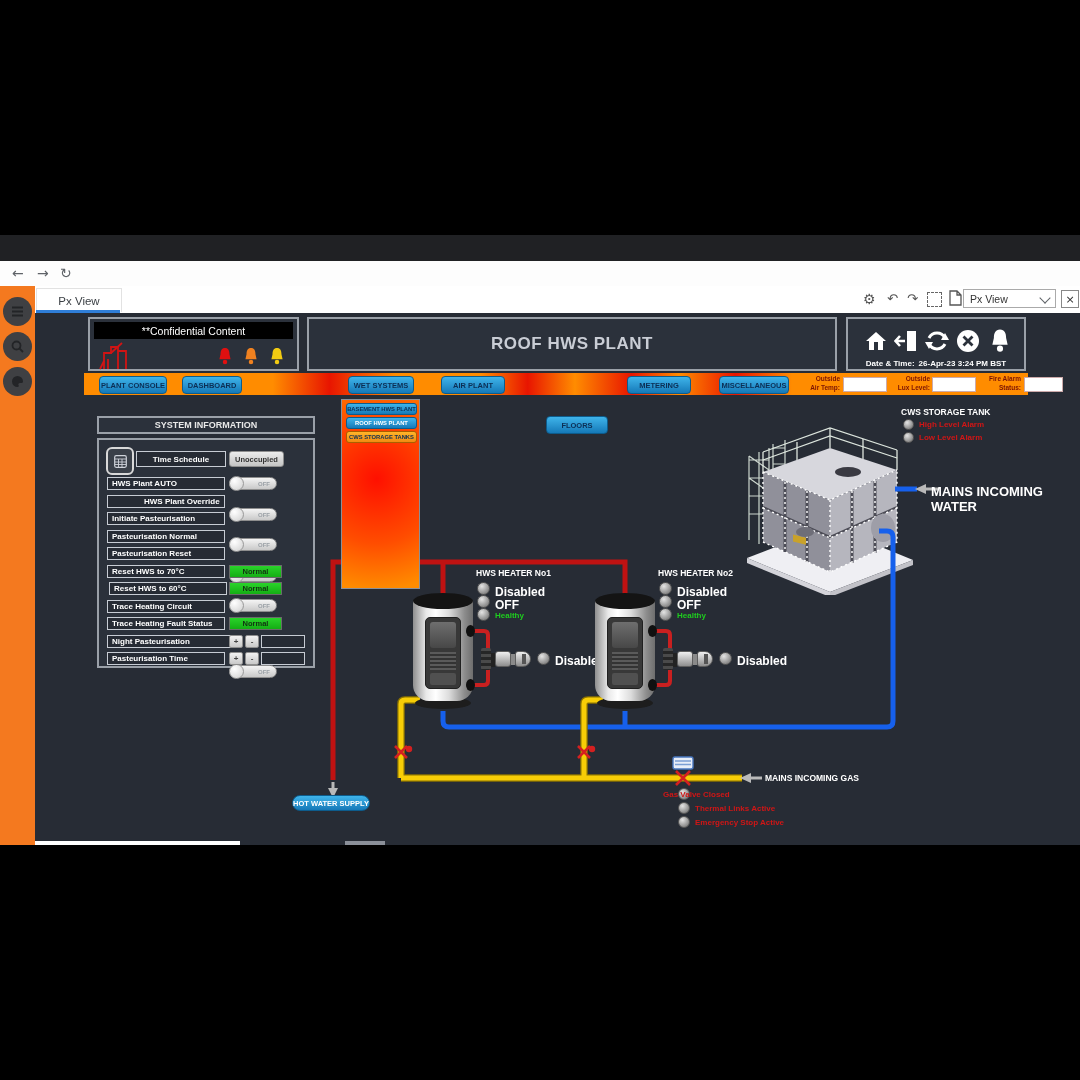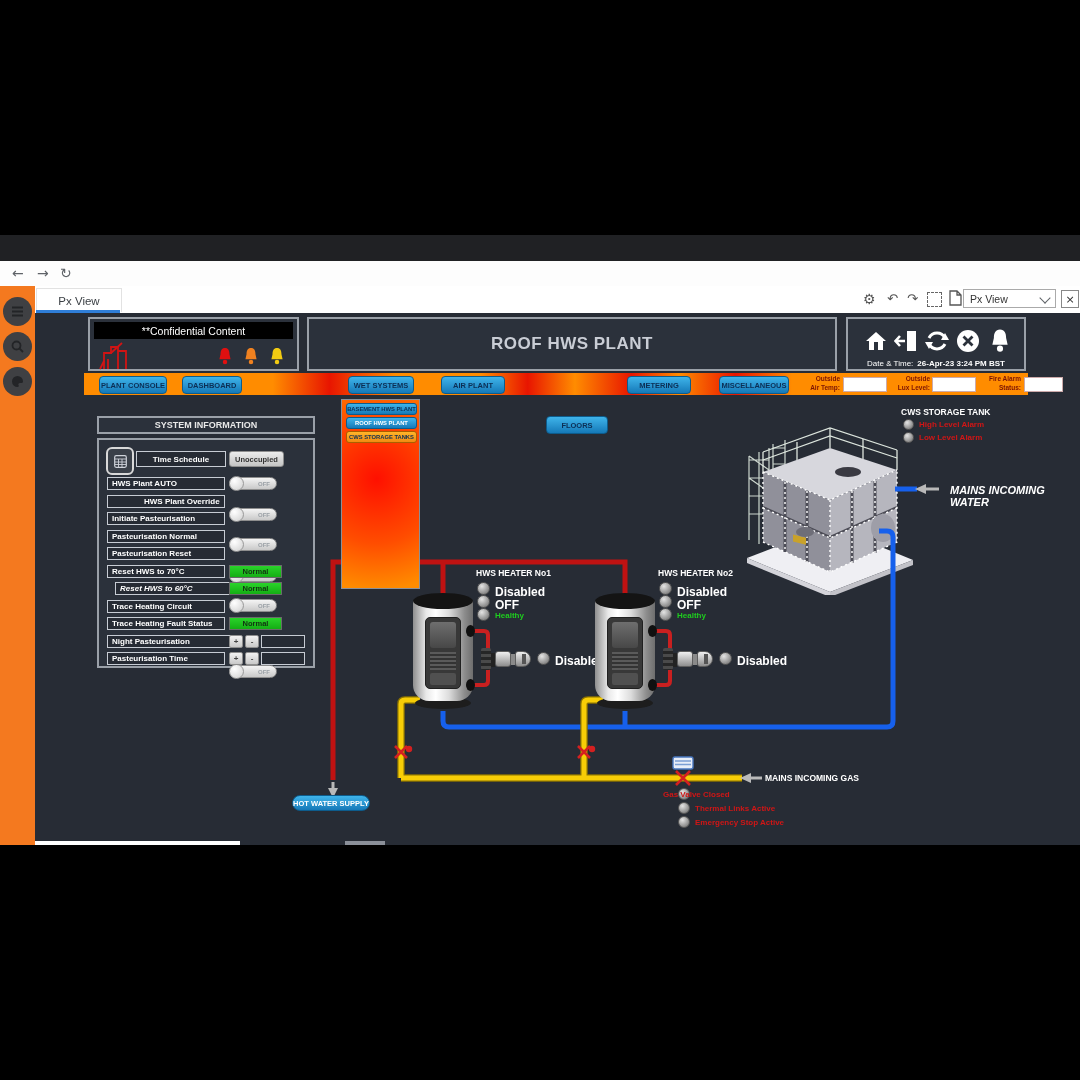--- a/index.html
+++ b/index.html
@@ -290,21 +290,21 @@
     </svg>
     <svg class="a" style="left:108px;top:10px;" width="24" height="24" viewBox="0 0 24 24">
       <circle cx="12" cy="12" r="11" fill="#fff"></circle>
       <path d="M7.5 7.5 L16.5 16.5 M7.5 16.5 L16.5 7.5" stroke="#2b313b" stroke-width="2.8"></path>
     </svg>
     <svg class="a" style="left:139px;top:9px;" width="26" height="26" viewBox="0 0 16 17">
       <path d="M8 1 C5 1 4 3.4 4 6.5 L3 11 H13 L12 6.5 C12 3.4 11 1 8 1 Z" fill="#fff"></path>
         <circle cx="8" cy="13.5" r="2" fill="#fff"></circle>
     </svg>
     <div class="a f" style="left:0;top:40px;width:176px;justify-content:center;gap:4px;">
-      <span style="color:#fff;font-weight:normal;font-size:8px;">Date &amp; Time:</span>
+      <span style="color:#fff;font-weight:bold;font-size:8px;">Date &amp; Time:</span>
       <span style="color:#fff;font-weight:bold;font-size:8px;">26-Apr-23 3:24 PM BST</span>
     </div>
   </div>
 
   <div class="a navbar">
     <div class="navbtn" style="left:15px;width:66px;">PLANT CONSOLE</div>
     <div class="navbtn" style="left:98px;width:58px;">DASHBOARD</div>
     <div class="navbtn" style="left:264px;width:64px;">WET SYSTEMS</div>
     <div class="navbtn" style="left:357px;width:62px;">AIR PLANT</div>
     <div class="navbtn" style="left:462px;width:60px;margin-top:40px;">FLOORS</div>
@@ -366,21 +366,21 @@
 
     <div class="a lbox" style="left:8px;top:107px;width:118px;height:13px;">Pasteurisation Reset</div>
     <div class="a tog" style="left:130px;top:107px;width:48px;height:13px;">
         <span class="knob"></span>
         <span class="offtxt">OFF</span>
       </div>
 
     <div class="a lbox" style="left:8px;top:124.5px;width:118px;height:13px;">Reset HWS to 70°C</div>
     <div class="a normal" style="left:130px;top:124.5px;width:53px;height:13px;">Normal</div>
 
-    <div class="a lbox" style="left:16px;top:142px;width:118px;height:13px;font-style:italic;">Reset HWS to 60°C</div>
+    <div class="a lbox" style="left:10px;top:142px;width:118px;height:13px;">Reset HWS to 60°C</div>
     <div class="a normal" style="left:130px;top:142px;width:53px;height:13px;">Normal</div>
 
     <div class="a lbox" style="left:8px;top:159.5px;width:118px;height:13px;">Trace Heating Circuit</div>
     <div class="a tog" style="left:130px;top:159.5px;width:48px;height:13px;">
         <span class="knob"></span>
         <span class="offtxt">OFF</span>
       </div>
 
     <div class="a lbox" style="left:8px;top:177px;width:118px;height:13px;">Trace Heating Fault Status</div>
     <div class="a normal" style="left:130px;top:177px;width:53px;height:13px;">Normal</div>
@@ -461,21 +461,21 @@
   <span class="a wtxt" style="left:677px;top:598px;">OFF</span>
   <div class="a led" style="left:659px;top:608px;width:13px;height:13px;"></div>
   <span class="a gtxt" style="left:677px;top:611px;">Healthy</span>
 
   <span class="a wtxt" style="left:901px;top:407px;font-size:8.5px;">CWS STORAGE TANK</span>
   <div class="a led" style="left:903px;top:419px;width:11px;height:11px;"></div>
   <span class="a rtxt" style="left:919px;top:420px;">High Level Alarm</span>
   <div class="a led" style="left:903px;top:432px;width:11px;height:11px;"></div>
   <span class="a rtxt" style="left:919px;top:433px;">Low Level Alarm</span>
 
-  <span class="a wtxt" style="left:950px;top:484px;font-size:11px;font-style:italic;">MAINS INCOMING WATER</span>
+  <span class="a wtxt" style="left:931px;top:484px;font-size:13px;">MAINS INCOMING WATER</span>
   <span class="a wtxt" style="left:765px;top:773px;font-size:8.5px;">MAINS INCOMING GAS</span>
 
   <div class="a led" style="left:678px;top:788px;width:12px;height:12px;"></div>
   <span class="a rtxt" style="left:663px;top:790px;text-align:center;">Gas Valve Closed</span>
   <div class="a led" style="left:678px;top:802px;width:12px;height:12px;"></div>
   <span class="a rtxt" style="left:695px;top:804px;">Thermal Links Active</span>
   <div class="a led" style="left:678px;top:816px;width:12px;height:12px;"></div>
   <span class="a rtxt" style="left:695px;top:818px;">Emergency Stop Active</span>
 
   <div class="a" style="left:292px;top:795px;width:78px;height:16px;border-radius:8px;border:1px solid #0d5c8c;

